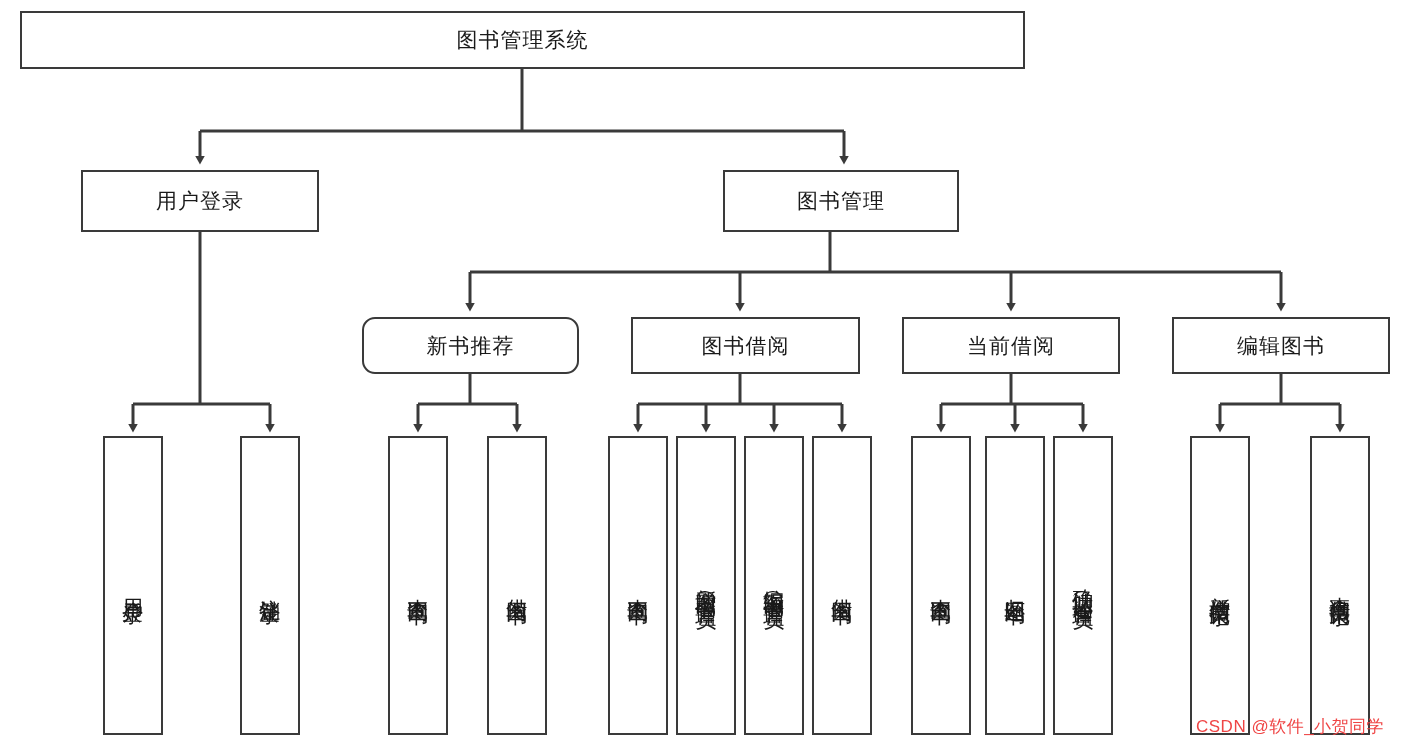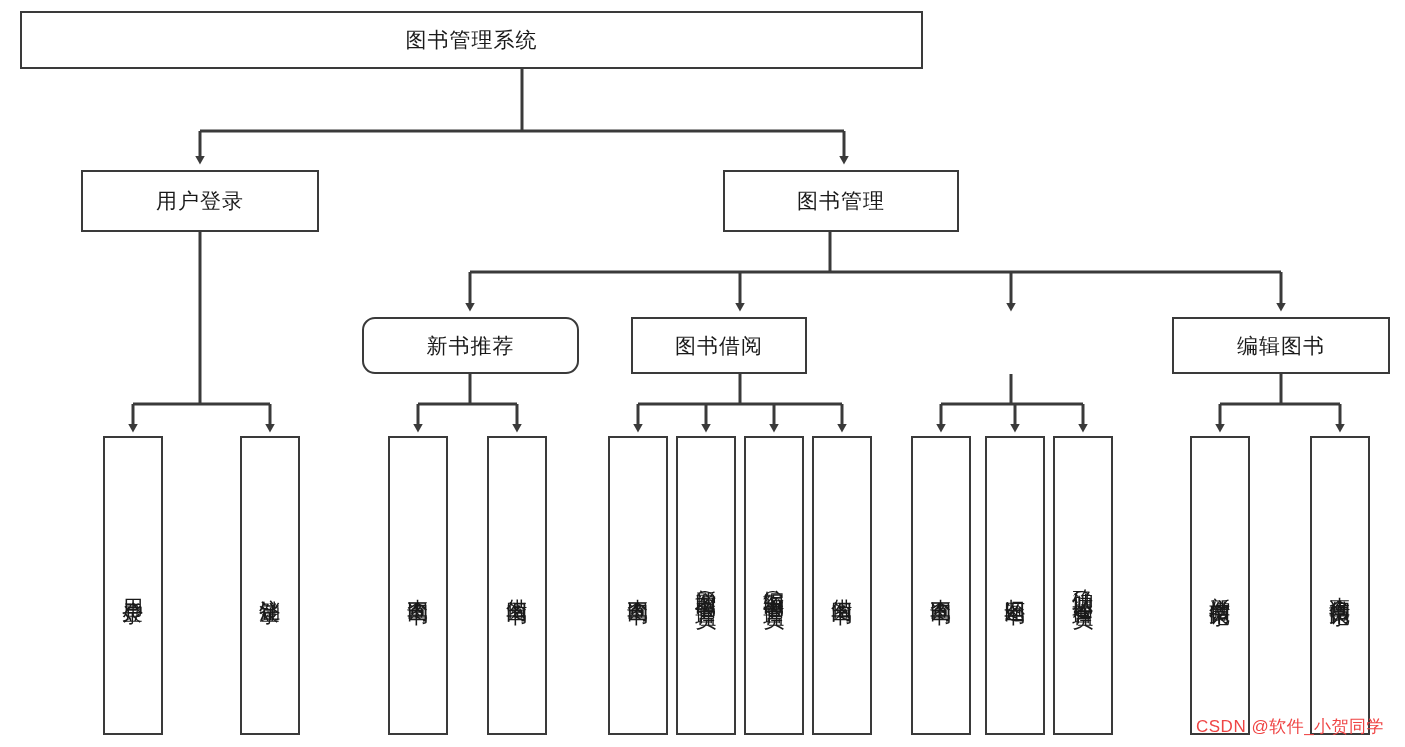--- a/index.html
+++ b/index.html
@@ -118,40 +118,43 @@
     </g>
 
     <g stroke="#3a3a3a" stroke-width="3" fill="none">
       <path d="M1281,374 L1281,404"></path>
       <path d="M1220,404 L1340,404"></path>
       <path d="M1220,404 L1220,424" marker-end="url(#arrow)"></path>
       <path d="M1340,404 L1340,424" marker-end="url(#arrow)"></path>
     </g>
   </svg>
 
-  <div class="node horiz" style="left:20px; top:11px; width:903px; height:58px;">
+  <div class="node horiz" style="left:20px; top:11px; width:1005px; height:58px;">
     <span>图书管理系统</span>
   </div>
 
   <div class="node horiz" style="left:81px; top:170px; width:238px; height:62px;">
     <span>用户登录</span>
   </div>
 
   <div class="node horiz" style="left:723px; top:170px; width:236px; height:62px;">
     <span>图书管理</span>
   </div>
 
   <div class="node horiz" style="left:362px; top:317px; width:217px; height:57px;border-radius:13px;">
     <span>新书推荐</span>
   </div>
 
-  <div class="node horiz" style="left:631px; top:317px; width:176px; height:57px;">
+  <div class="node horiz" style="left:631px; top:317px; width:229px; height:57px;">
     <span>图书借阅</span>
   </div>
 
+  <div class="node horiz" style="left:902px; top:317px; width:218px; height:57px;">
+    <span>当前借阅</span>
+  </div>
 
   <div class="node horiz" style="left:1172px; top:317px; width:218px; height:57px;">
     <span>编辑图书</span>
   </div>
 
   <div class="node vert" style="left:103px; top:436px; width:60px; height:299px;">
     <span>用户登录</span>
   </div>
 
   <div class="node vert" style="left:240px; top:436px; width:60px; height:299px;">

